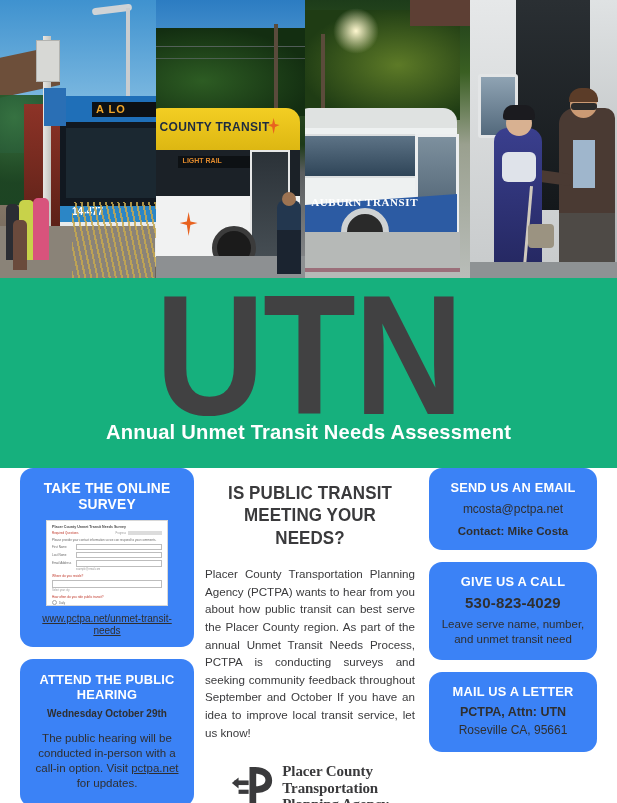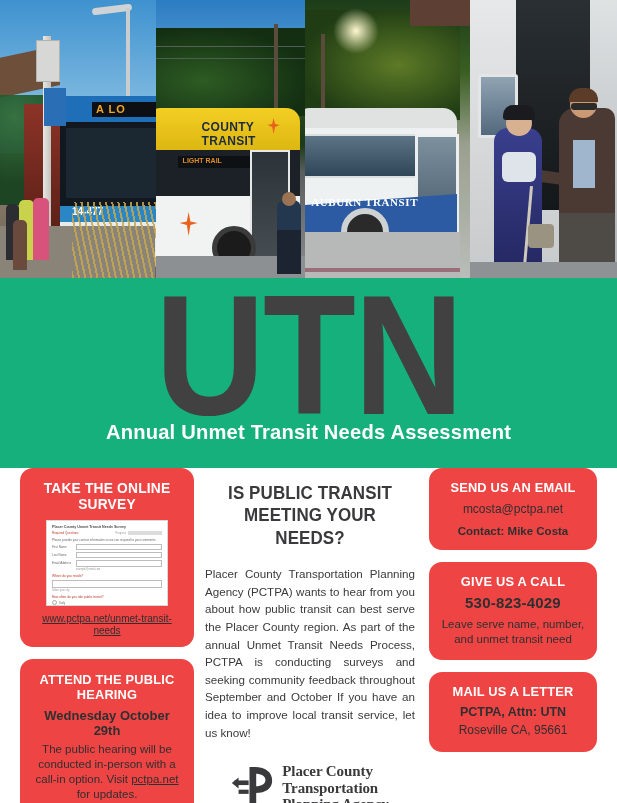--- a/index.html
+++ b/index.html
@@ -47,21 +47,21 @@
   .p1 .grass{position:absolute;left:72px;bottom:0;width:86px;height:76px;background:repeating-linear-gradient(78deg,#c6a84f 0 2px,transparent 2px 6px);opacity:.85;}
 
   
   .p2{background:linear-gradient(#2f7fc4 0%,#5ba3d8 22%,#2c4a22 34%,#1d3a18 52%,#5b5e60 62%,#8b8d8f 100%);}
   .p2 .sky2{position:absolute;inset:0 0 66% 0;background:linear-gradient(#2c7cc2,#6aaddc);}
   .p2 .trees{position:absolute;left:0;top:28px;width:155px;height:88px;background:radial-gradient(ellipse at 30% 60%,#2d5c23,#132e11 72%);}
   .p2 .pole2{position:absolute;left:118px;top:24px;width:4px;height:94px;background:#5a4b3c;}
   .p2 .wire{position:absolute;left:0;top:46px;width:155px;height:1px;background:#6b7076;opacity:.7;}
   .p2 .wire2{position:absolute;left:0;top:58px;width:155px;height:1px;background:#6b7076;opacity:.6;}
   .p2 .bus-yellow{position:absolute;left:-6px;top:108px;width:150px;height:42px;background:linear-gradient(#f3ce23,#ddb712);border-radius:10px 14px 0 0;}
-  .p2 .ct-label{position:absolute;left:4px;top:120px;color:#1d2b40;font:bold 12px "Liberation Sans",sans-serif;letter-spacing:.3px;margin-left:42px;}
+  .p2 .ct-label{position:absolute;left:4px;top:120px;color:#1d2b40;font:bold 12px "Liberation Sans",sans-serif;letter-spacing:.3px;}
   .p2 .ct-logo{position:absolute;left:112px;top:118px;width:12px;height:16px;background:#e8621f;clip-path:polygon(50% 0,62% 38%,100% 44%,62% 56%,50% 100%,38% 56%,0 44%,38% 38%);}
   .p2 .bus-body2{position:absolute;left:-6px;top:150px;width:150px;height:116px;background:#f1f2f2;}
   .p2 .bus-dark2{position:absolute;left:-6px;top:150px;width:150px;height:46px;background:#1b2127;}
   .p2 .led2{position:absolute;left:22px;top:156px;width:72px;height:12px;background:#0d1114;}
   .p2 .led2:after{content:"LIGHT RAIL";position:absolute;left:5px;top:1px;color:#e08a2d;font:bold 7px "Liberation Sans",sans-serif;}
   .p2 .door2{position:absolute;left:94px;top:150px;width:36px;height:112px;background:linear-gradient(#2b3238,#474f55);border:2px solid #e6e7e7;}
   .p2 .logo2{position:absolute;left:24px;top:212px;width:18px;height:24px;background:#e8621f;clip-path:polygon(50% 0,60% 40%,100% 46%,60% 54%,50% 100%,40% 54%,0 46%,40% 40%);}
   .p2 .wheel2{position:absolute;left:56px;bottom:8px;width:34px;height:34px;border-radius:50%;background:#1b1b1b;border:5px solid #3b3b3b;}
   .p2 .man2{position:absolute;right:4px;bottom:4px;width:24px;height:74px;background:linear-gradient(#23374f 0 40%,#1b2430 40%);border-radius:8px 8px 0 0;}
   .p2 .man2head{position:absolute;right:9px;bottom:72px;width:14px;height:14px;border-radius:50%;background:#9c7352;}
@@ -118,21 +118,21 @@
     transform:scaleX(.96);
   }
 
   
   .content{position:absolute;left:0;top:468px;width:617px;height:335px;}
   .col{position:absolute;top:0;}
   .col-left{left:20px;width:174px;}
   .col-mid{left:205px;width:210px;}
   .col-right{left:429px;width:168px;}
 
-  .card{background:#ef4444;border-radius:13px;color:#fff;text-align:center;box-sizing:border-box;}
+  .card{background:#3b82f6;border-radius:13px;color:#fff;text-align:center;box-sizing:border-box;}
   .card-title{
     font-weight:bold;color:#ffffff;letter-spacing:.2px;line-height:1.12;
     transform:scaleX(.95);
   }
 
   
   .survey-card{padding:12px 10px 10px;margin-bottom:12px;}
   .survey-card .card-title{font-size:14.5px;margin-bottom:8px;}
   .survey-thumb{
     width:122px;height:86px;margin:0 auto 7px;background:#ffffff;
@@ -152,21 +152,21 @@
   .st-radio{width:3px;height:3px;border:.5px solid #a9a9a9;border-radius:50%;}
   .st-optlab{font-size:2.8px;color:#6b6b6b;}
   .survey-url{
     font-size:10px;color:#2f2f30;text-decoration:underline;line-height:1.18;
     display:block;
   }
 
   
   .hearing-card{padding:13px 12px 16px;}
   .hearing-card .card-title{font-size:13.5px;margin-bottom:6px;}
-  .hearing-date{font-size:13px;font-weight:bold;color:#2f2f30;margin-bottom:4px;}
+  .hearing-date{font-size:10px;font-weight:bold;color:#2f2f30;margin-bottom:12px;}
   .hearing-body{font-size:11.5px;color:#2f2f30;line-height:1.3;}
   .hearing-body a{color:#2f2f30;text-decoration:underline;}
 
   
   .mid-heading{
     text-align:center;color:#3a3a3c;font-weight:bold;font-size:17.5px;
     line-height:1.28;letter-spacing:.1px;transform:scaleX(.97);margin:14px 0 16px;
   }
   .mid-body{
     color:#3a3a3c;font-size:11.6px;line-height:1.52;text-align:justify;

